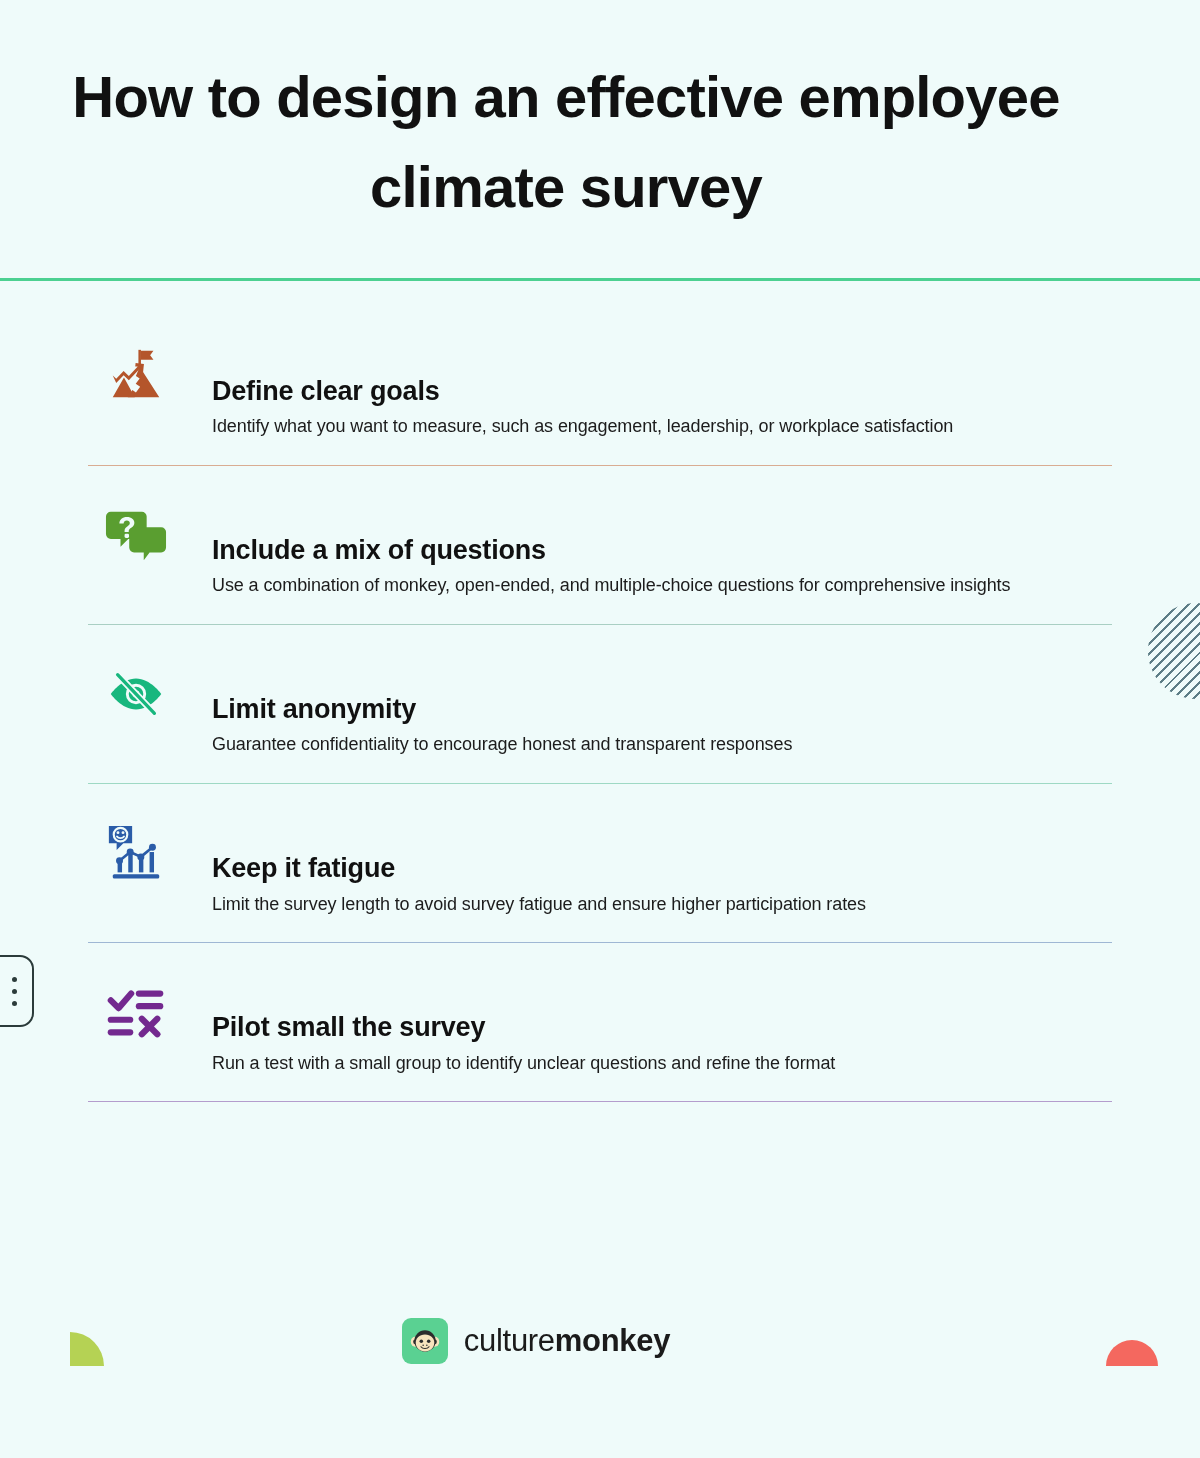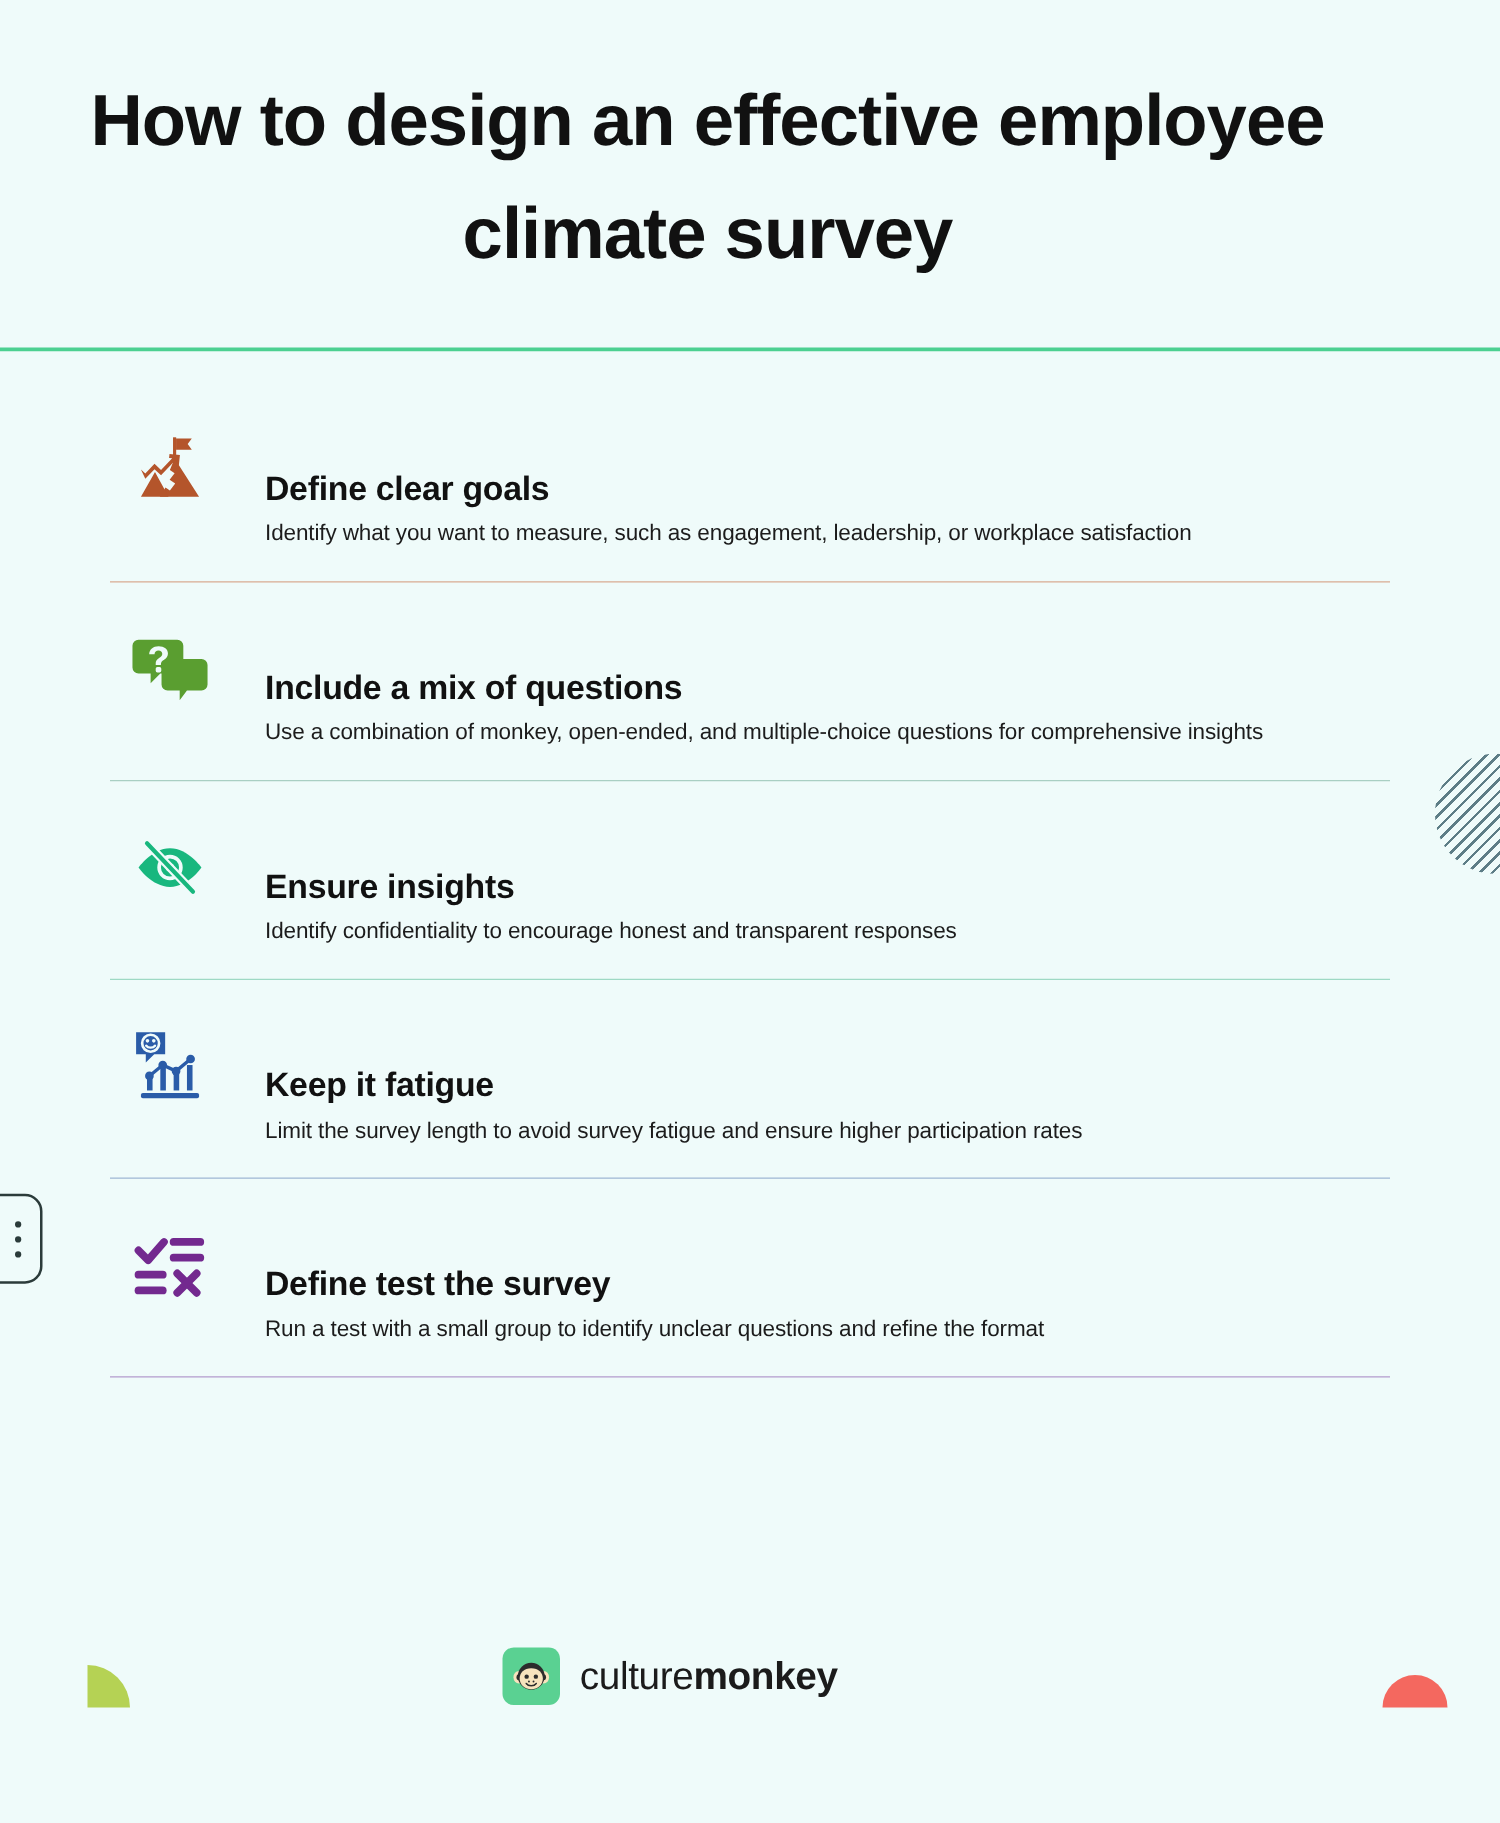--- a/index.html
+++ b/index.html
@@ -232,22 +232,22 @@
     <div class="tip-icon">
       <svg width="62" height="62" viewBox="0 0 64 64" aria-hidden="true">
         <path d="M32 16 C17 16 6 32 6 32 s11 16 26 16 s26-16 26-16 S47 16 32 16 z" fill="#18b77e"></path>
         <circle cx="32" cy="32" r="9" fill="none" stroke="#effbfa" stroke-width="3"></circle>
         <circle cx="32" cy="32" r="3.6" fill="#effbfa"></circle>
         <line x1="13" y1="12" x2="51" y2="52" stroke="#effbfa" stroke-width="7" stroke-linecap="round"></line>
         <line x1="13" y1="12" x2="51" y2="52" stroke="#18b77e" stroke-width="3.4" stroke-linecap="round"></line>
       </svg>
     </div>
     <div class="tip-body">
-      <div class="tip-title">Ensure insights</div>
-      <div class="tip-desc">Identify confidentiality to encourage honest and transparent responses</div>
+      <div class="tip-title">Limit anonymity</div>
+      <div class="tip-desc">Guarantee confidentiality to encourage honest and transparent responses</div>
     </div>
   </div>
   <div class="tip-divider" style="background:#9ed9c4"></div>
 
   <div class="tip-row">
     <div class="tip-icon">
       <svg width="62" height="62" viewBox="0 0 64 64" aria-hidden="true">
         <g fill="#2a5ca8">
 
           <path d="M4 4 h24 v18 h-9 l-7 7 v-7 h-8 z"></path>
@@ -292,21 +292,21 @@
 
           <line x1="6" y1="40" x2="26" y2="40"></line>
           <line x1="6" y1="53" x2="26" y2="53"></line>
 
           <line x1="38" y1="39" x2="54" y2="55"></line>
           <line x1="54" y1="39" x2="38" y2="55"></line>
         </g>
       </svg>
     </div>
     <div class="tip-body">
-      <div class="tip-title">Define test the survey</div>
+      <div class="tip-title">Pilot small the survey</div>
       <div class="tip-desc">Run a test with a small group to identify unclear questions and refine the format</div>
     </div>
   </div>
   <div class="tip-divider last" style="background:#b49ccd"></div>
 
 </div>
 
 <div class="footer">
   <div class="logo-mark">
     <svg width="32" height="32" viewBox="0 0 40 40" aria-hidden="true">

